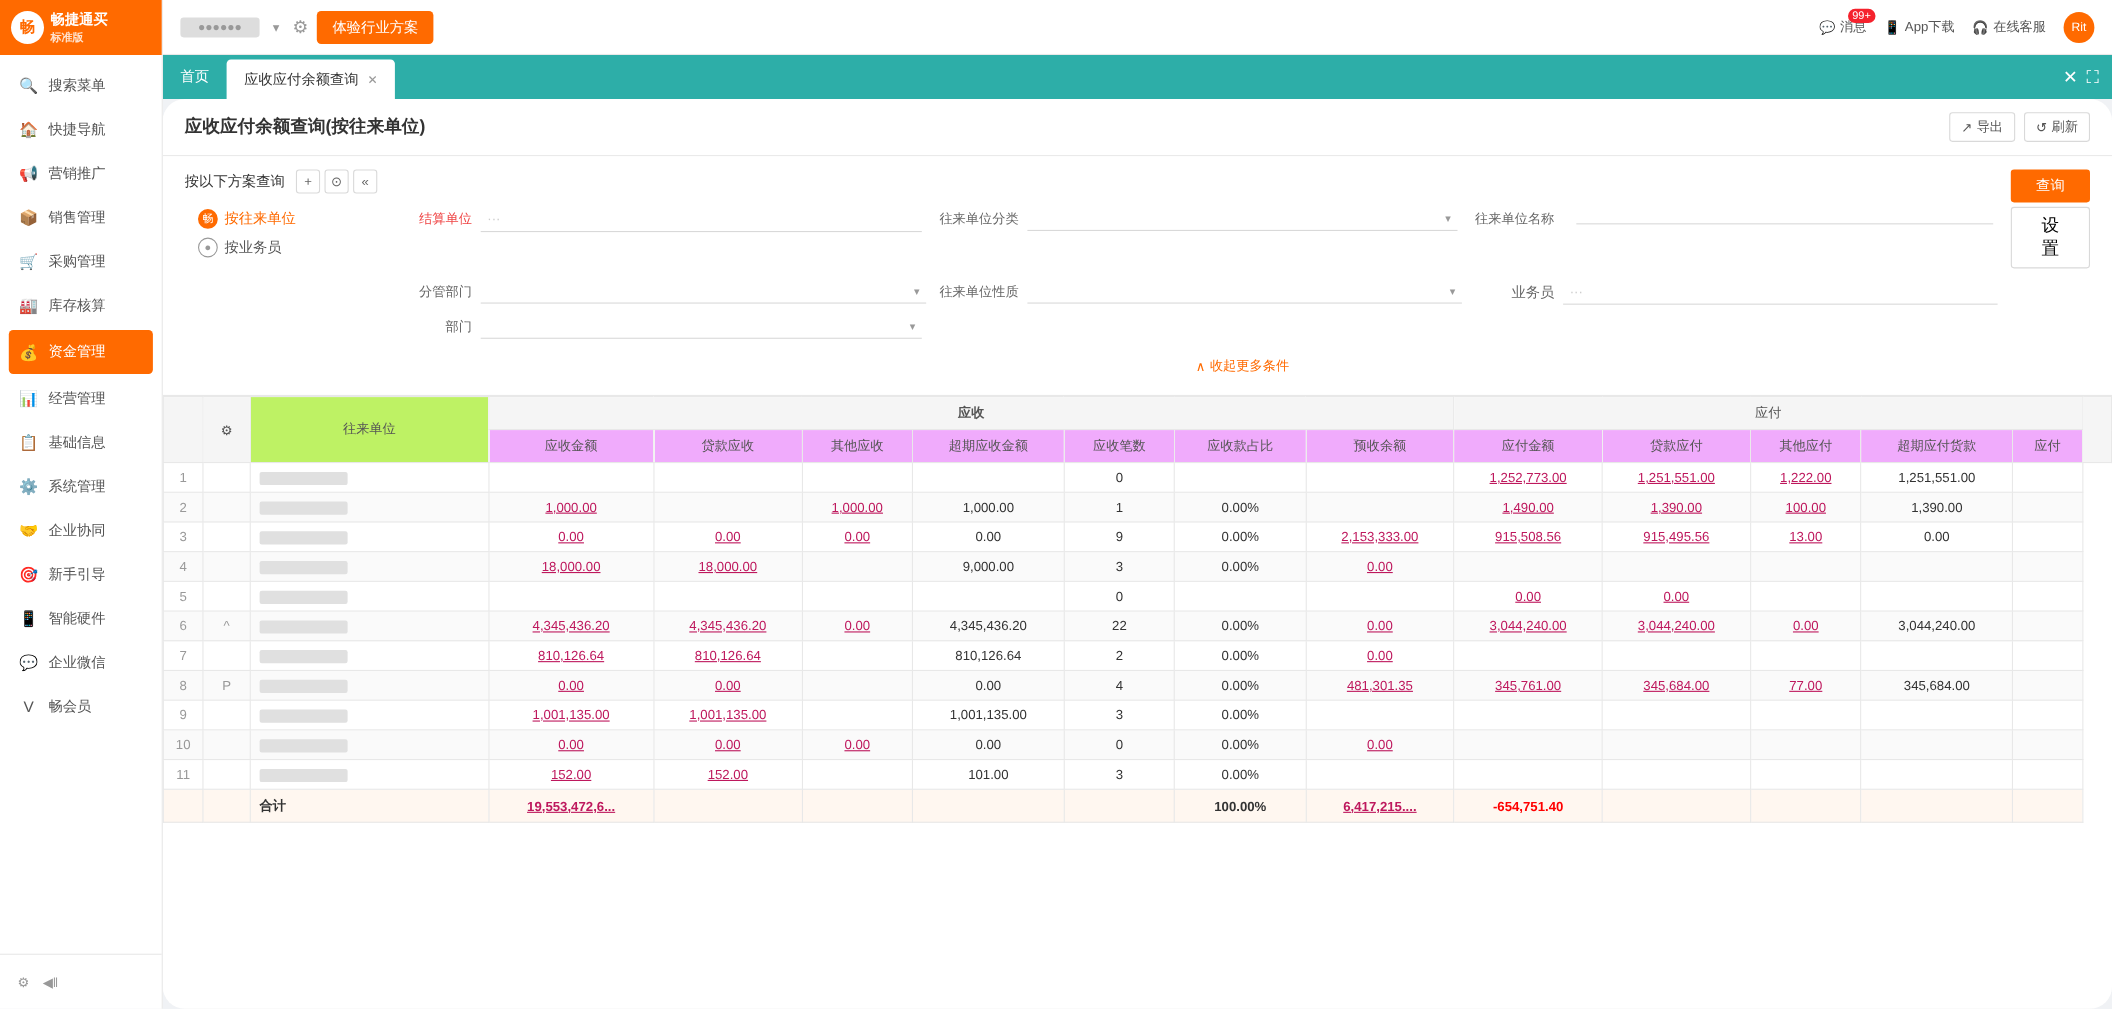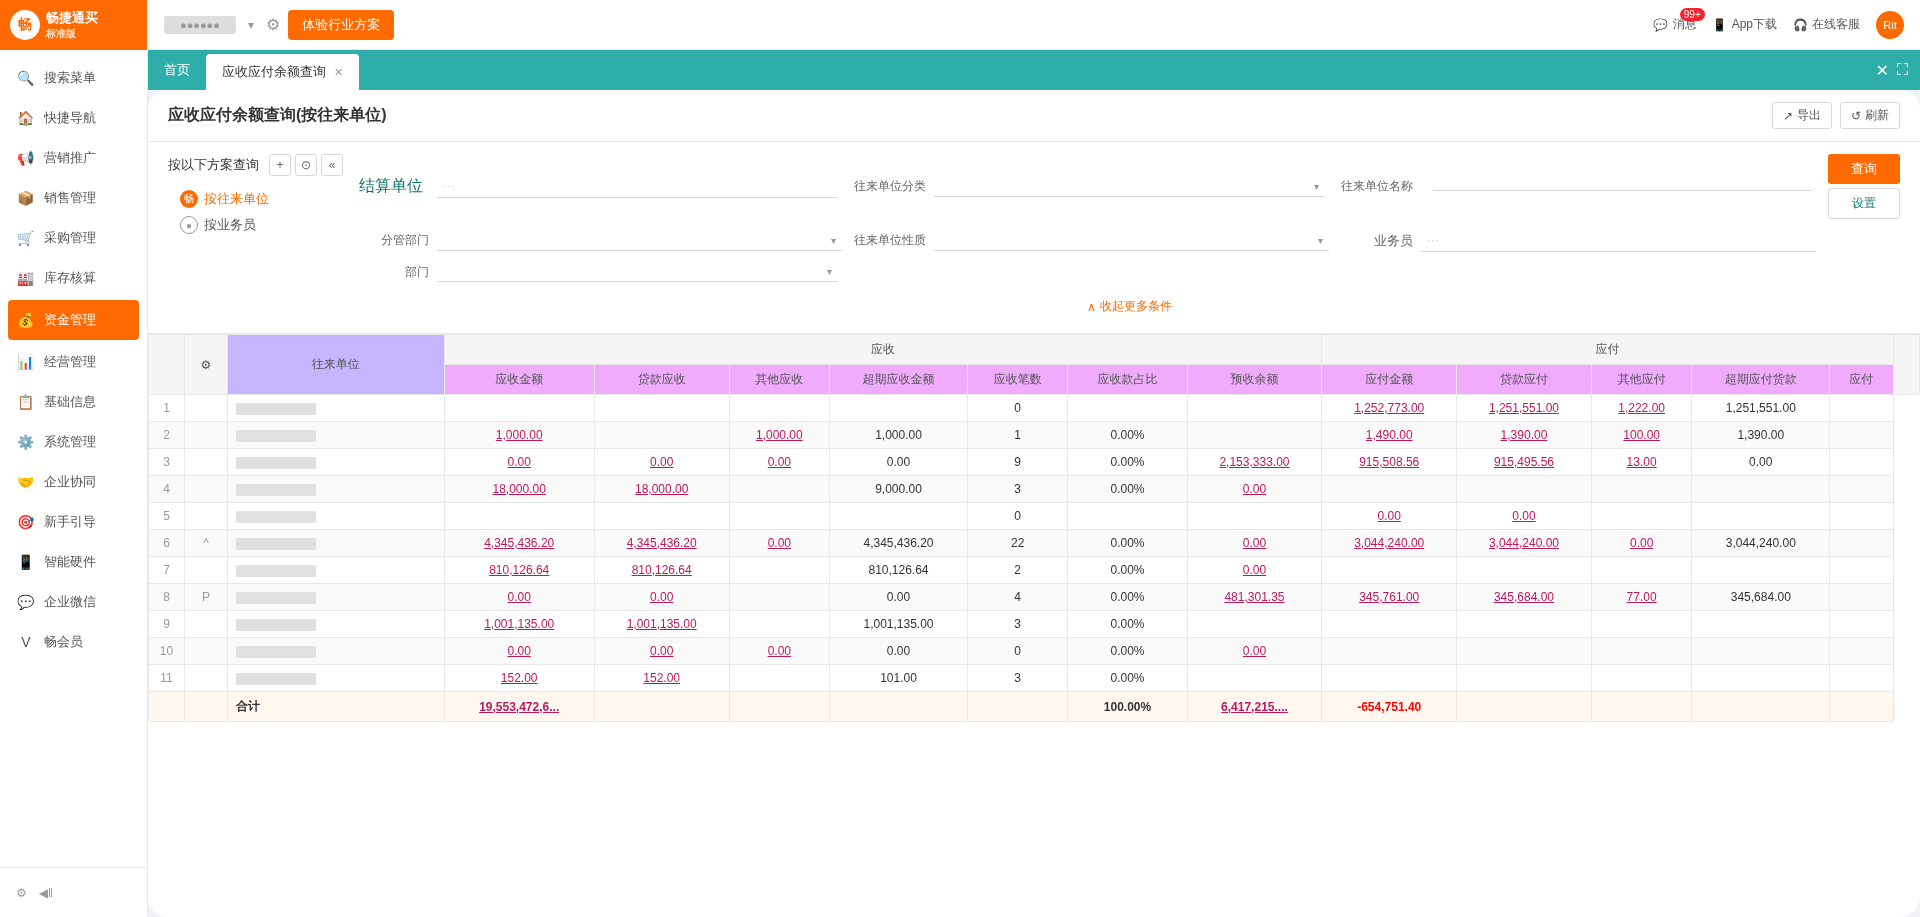--- a/index.html
+++ b/index.html
@@ -99,22 +99,22 @@
     .search-option-icon-plain { width: 18px; height: 18px; border-radius: 50%; border: 1px solid #999; display: flex; align-items: center; justify-content: center; font-size: 10px; color: #999; }
 
     .collapse-btn { display: flex; align-items: center; justify-content: center; padding: 6px 16px; color: #ff6a00; cursor: pointer; font-size: 12px; gap: 4px; }
 
     
     .btn-query {
       background: #ff6a00; color: #fff; border: none; border-radius: 3px;
       padding: 6px 20px; font-size: 13px; cursor: pointer;
     }
     .btn-set {
-      background: #fff; color: #0f766e; border: 1px solid #d9d9d9; border-radius: 3px;
-      padding: 6px 20px; font-size: 12px; cursor: pointer;
+      background: #fff; color: #000000; border: 1px solid #d9d9d9; border-radius: 3px;
+      padding: 6px 20px; font-size: 16px; cursor: pointer;
     }
 
     
     .table-area {
       flex: 1; overflow: auto; background: #fff; margin: 0;
     }
     .data-table {
       width: 100%; border-collapse: collapse; font-size: 12px;
     }
     .data-table th, .data-table td {
@@ -285,21 +285,21 @@
             <div class="search-option-icon-plain">●</div>
             <span>按业务员</span>
           </div>
         </div>
       </div>
 
       <div style="flex:1;">
 
         <div style="display:grid;grid-template-columns:1fr 1fr 1fr 80px;gap:8px;margin-bottom:10px;align-items:center;">
           <div style="display:flex;align-items:center;">
-            <span style="color:#0f766e;font-size:16px;width:70px;text-align:left;margin-right:8px;">结算单位</span>
+            <span style="color:#ef4444;font-size:12px;width:70px;text-align:right;margin-right:8px;">结算单位</span>
             <div style="flex:1;border-bottom:1px solid #d9d9d9;padding:4px 6px;display:flex;justify-content:space-between;align-items:center;">
               <span style="color:#ccc;">···</span>
             </div>
           </div>
           <div style="display:flex;align-items:center;">
             <span style="color:#666;font-size:12px;width:80px;text-align:right;margin-right:8px;">往来单位分类</span>
             <div style="flex:1;border-bottom:1px solid #d9d9d9;padding:4px 6px;display:flex;justify-content:space-between;align-items:center;">
               <span></span>
               <span style="color:#999;font-size:10px;">▾</span>
             </div>
@@ -361,22 +361,22 @@
       </div>
     </div>
   </div>
 
   <div class="table-area">
     <table class="data-table">
       <thead>
         <tr>
           <th rowspan="2" style="background:#f5f5f5;width:36px;"></th>
           <th rowspan="2" style="background:#f5f5f5;">⚙</th>
-          <th rowspan="2" style="background:#c4b5fd;min-width:140px;font-family:Liberation Mono, monospace;">往来单位</th>
-          <th colspan="7" style="background:#f5f5f5;">应收</th>
+          <th rowspan="2" style="background:#bef264;min-width:140px;font-family:Liberation Mono, monospace;">往来单位</th>
+          <th colspan="7" style="background:#f5f5f5;font-weight:bold;">应收</th>
           <th colspan="5" style="background:#f5f5f5;">应付</th>
           <th rowspan="2" style="background:#f5f5f5;"></th>
         </tr>
         <tr>
           <th>应收金额</th>
           <th>贷款应收</th>
           <th>其他应收</th>
           <th>超期应收金额</th>
           <th>应收笔数</th>
           <th>应收款占比</th>

